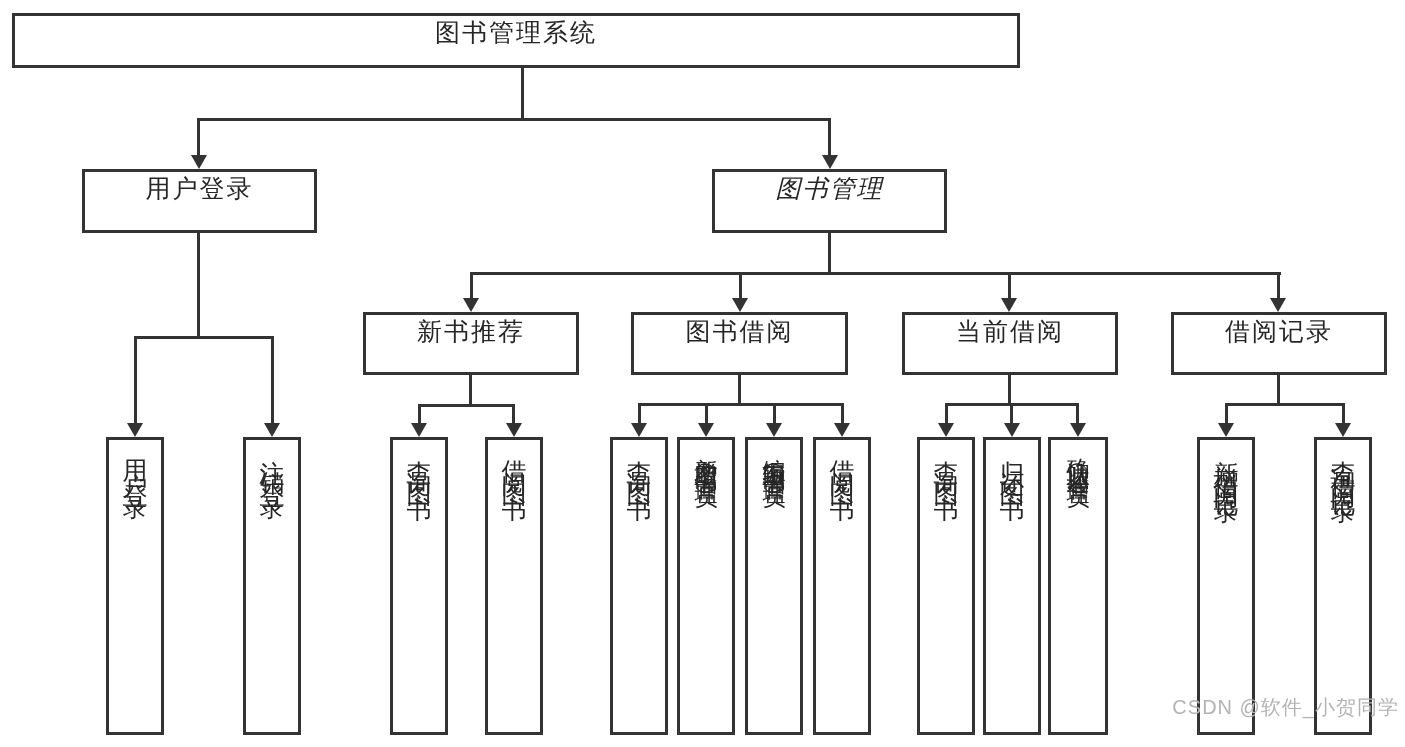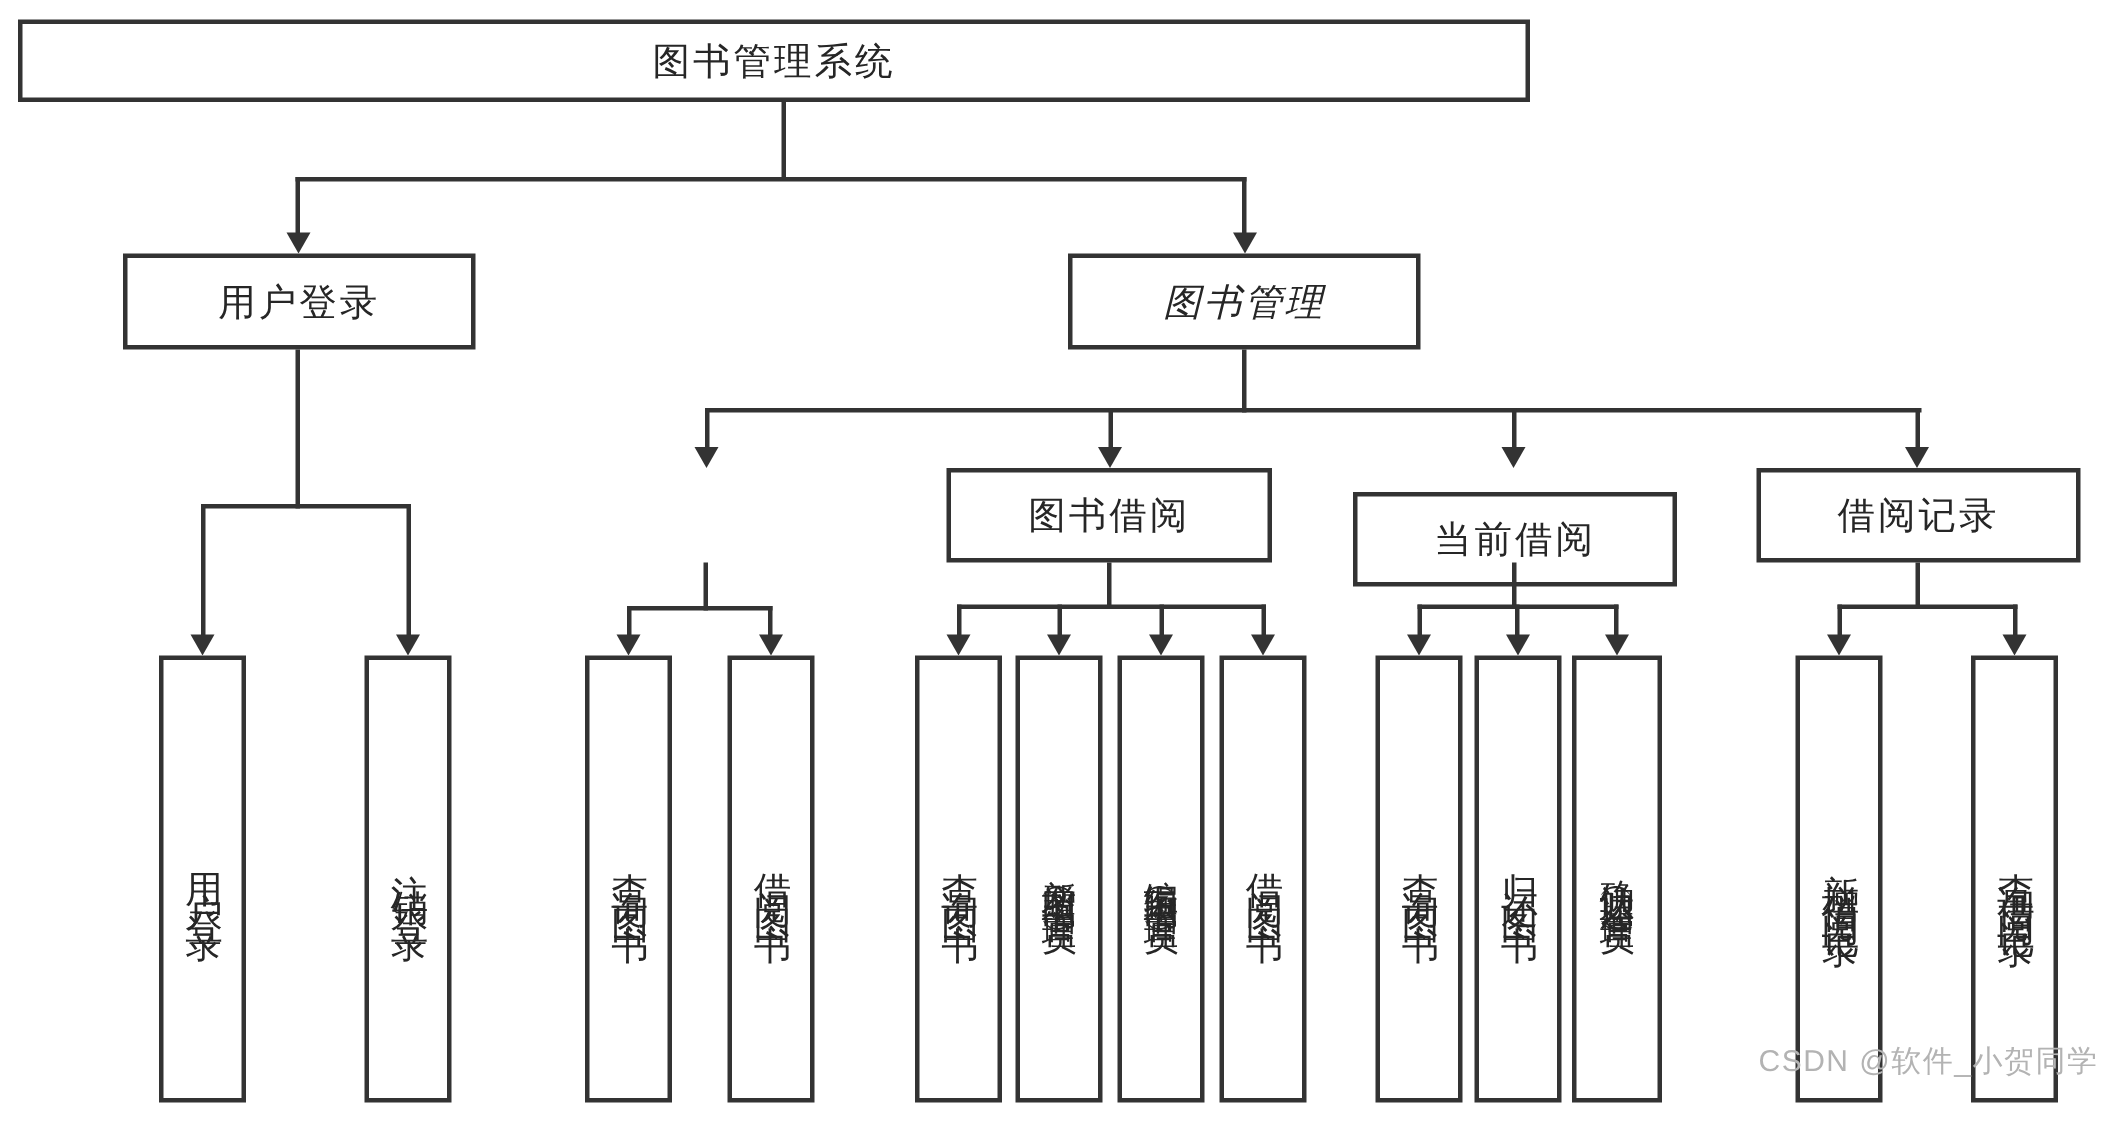--- a/index.html
+++ b/index.html
@@ -10,21 +10,21 @@
     background: #ffffff;
     font-family: "Liberation Sans", sans-serif;
     overflow: hidden;
   }
   .box {
     position: absolute;
     box-sizing: border-box;
     background: #ffffff;
     border: 3px solid #333333;
     display: flex;
-    align-items: center;
+    align-items: flex-start;
     justify-content: center;
     color: #262626;
   }
   .hlabel { font-size: 25px; letter-spacing: 2px; white-space: nowrap; }
   .leaf span {
     writing-mode: vertical-rl;
     text-orientation: mixed;
     font-size: 25px;
     letter-spacing: 12px;
     line-height: 1;
@@ -85,24 +85,27 @@
   <div class="line" style="left:470px; top:272px; width:811px; height:3px;"></div>
   <div class="line" style="left:470px; top:272px; width:3px; height:30px;"></div>
   <div class="line" style="left:739px; top:272px; width:3px; height:30px;"></div>
   <div class="line" style="left:1008px; top:272px; width:3px; height:30px;"></div>
   <div class="line" style="left:1277px; top:272px; width:3px; height:30px;"></div>
   <div class="arrow" style="left:463px; top:298px;"></div>
   <div class="arrow" style="left:732px; top:298px;"></div>
   <div class="arrow" style="left:1001px; top:298px;"></div>
   <div class="arrow" style="left:1270px; top:298px;"></div>
 
+  <div class="box" style="left:363px; top:312px; width:216px; height:63px;">
+    <span class="hlabel">新书推荐</span>
+  </div>
   <div class="box" style="left:631px; top:312px; width:217px; height:63px;">
     <span class="hlabel">图书借阅</span>
   </div>
-  <div class="box" style="left:902px; top:328px; width:216px; height:63px;">
+  <div class="box" style="left:902px; top:312px; width:216px; height:63px;">
     <span class="hlabel">当前借阅</span>
   </div>
   <div class="box" style="left:1171px; top:312px; width:216px; height:63px;">
     <span class="hlabel">借阅记录</span>
   </div>
 
   <div class="line" style="left:469px; top:375px; width:3px; height:32px;"></div>
   <div class="line" style="left:418px; top:404px; width:97px; height:3px;"></div>
   <div class="line" style="left:418px; top:404px; width:3px; height:22px;"></div>
   <div class="line" style="left:512px; top:404px; width:3px; height:22px;"></div>

